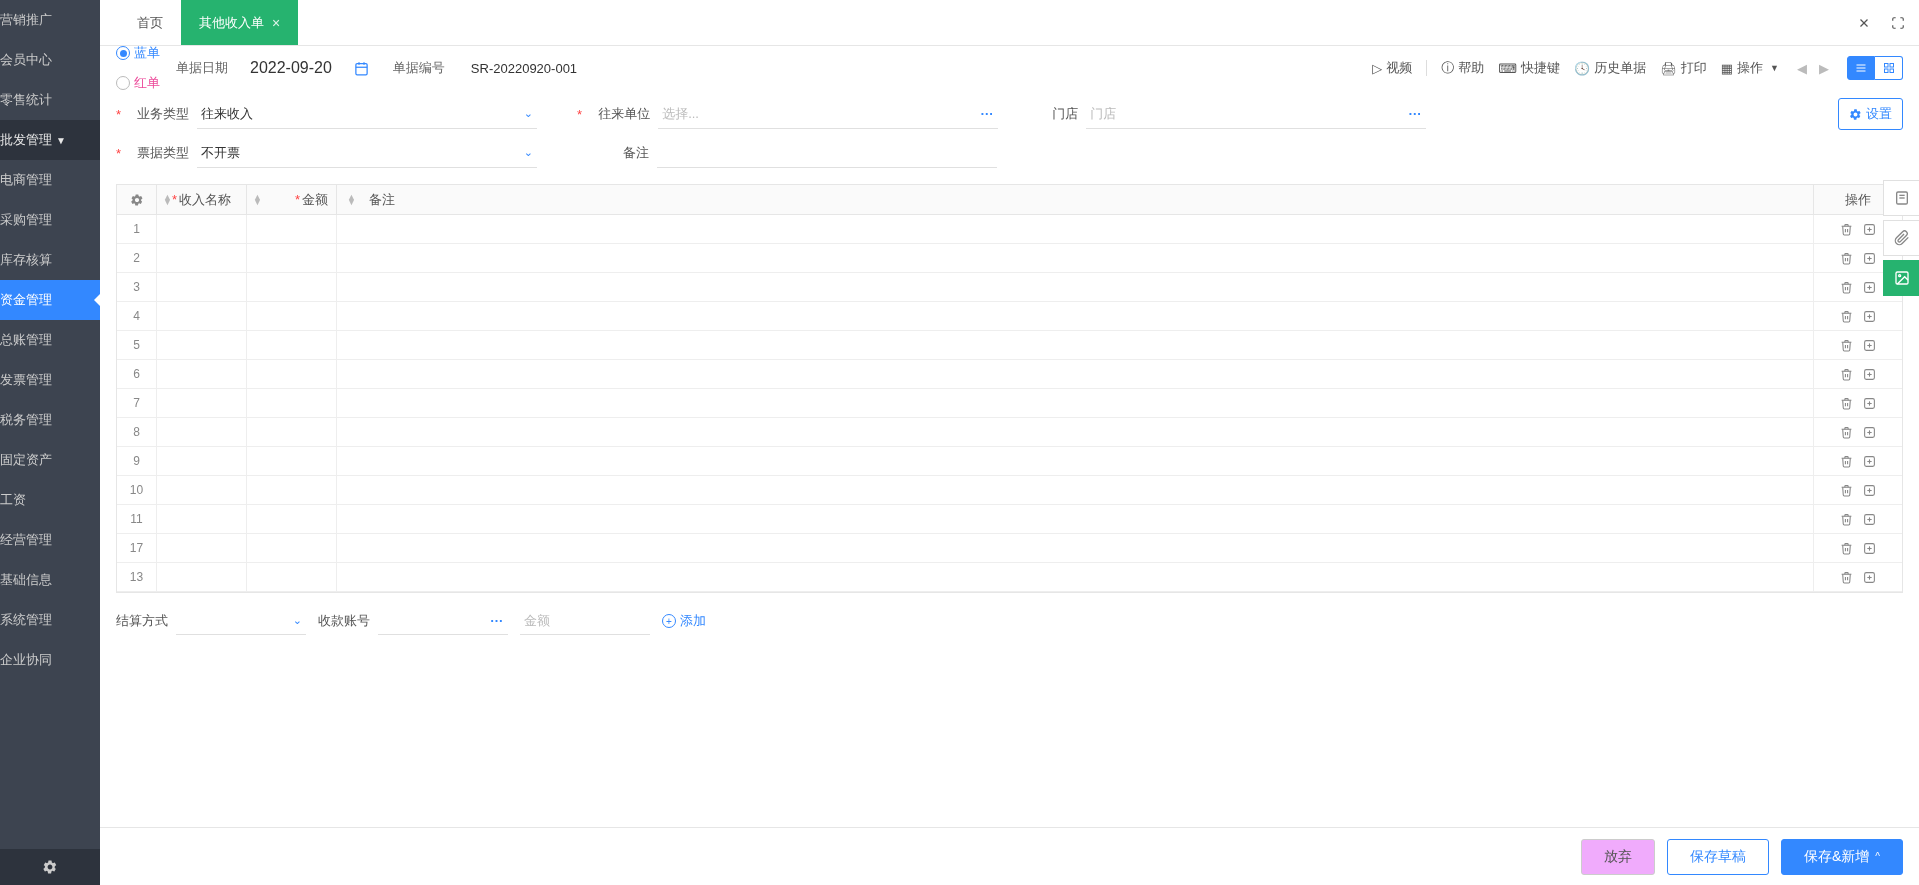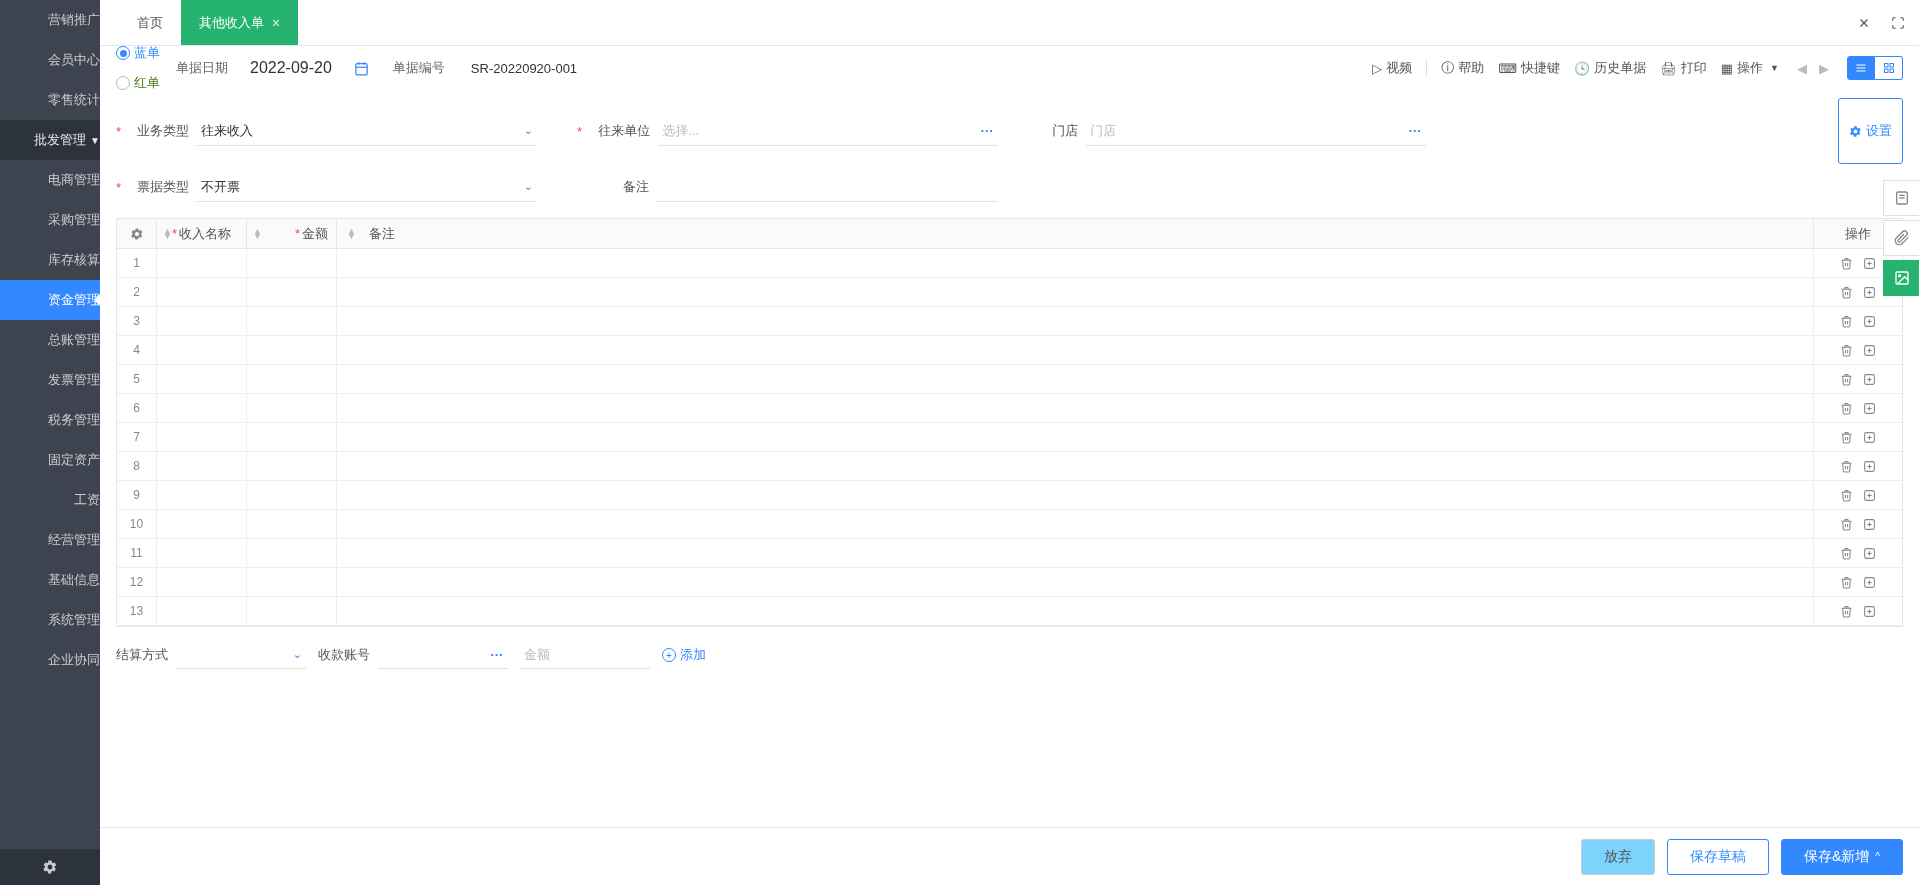--- a/index.html
+++ b/index.html
@@ -2,21 +2,21 @@
 <html><head>
   <meta charset="utf-8">
   <style>
     * { margin: 0; padding: 0; box-sizing: border-box; }
     body { font-family: "Microsoft YaHei", "PingFang SC", sans-serif; font-size: 13px; color: #333; background: #fff; overflow: hidden; }
     
     .app { display: flex; width: 1919px; height: 885px; }
     
     
     .sidebar { width: 100px; background: #3d4450; color: #fff; display: flex; flex-direction: column; }
-    .sidebar-item { height: 40px; display: flex; align-items: center; justify-content: flex-end; font-size: 13px; color: #ccc; cursor: pointer; position: relative; }
+    .sidebar-item { height: 40px; display: flex; align-items: center; justify-content: flex-start; font-size: 13px; color: #ccc; cursor: pointer; position: relative; }
     .sidebar-item.subhead { background: #2d333d; color: #e8e8e8; }
     .sidebar-item.active { background: #3388ff; color: #fff; }
     .sidebar-item.active::after { content: ''; position: absolute; right: 0; top: 50%; transform: translateY(-50%); border: 6px solid transparent; border-right-color: #fff; }
     .sidebar-arrow { margin-left: 4px; font-size: 10px; }
     .sidebar-bottom { margin-top: auto; height: 36px; background: #2d333d; display: flex; align-items: center; justify-content: center; color: #ccc; cursor: pointer; }
     
     
     .main { flex: 1; display: flex; flex-direction: column; position: relative; }
     
     
@@ -55,21 +55,21 @@
     
     .fields { padding: 8px 16px; display: flex; flex-wrap: wrap; gap: 8px 40px; align-items: center; }
     .field { display: flex; align-items: center; }
     .field .req { color: #f44; margin-right: 4px; }
     .field .lbl { width: 64px; text-align: right; color: #555; margin-right: 8px; }
     .field .control { width: 340px; height: 30px; border-bottom: 1px solid #e0e0e0; display: flex; align-items: center; justify-content: space-between; padding: 0 4px; }
     .ctrl-text { color: #333; }
     .ctrl-placeholder { color: #bbb; }
     .ctrl-arrow { color: #3388ff; font-size: 11px; }
     .ctrl-dots { color: #3388ff; letter-spacing: 1px; font-weight: bold; }
-    .settings-btn { border: 1px solid #3388ff; color: #3388ff; border-radius: 3px; padding: 23px 10px; display: flex; align-items: center; gap: 4px; cursor: pointer; margin-left: auto; }
+    .settings-btn { border: 1px solid #3388ff; color: #3388ff; border-radius: 3px; padding: 6px 10px; display: flex; align-items: center; gap: 4px; cursor: pointer; margin-left: auto; }
     
     
     .table-wrap { margin: 8px 16px 6px; border: 1px solid #e6e6e6; position: relative; }
     .thead { display: flex; background: #fafafa; border-bottom: 1px solid #e6e6e6; height: 30px; align-items: stretch; }
     .th { border-right: 1px solid #e6e6e6; display: flex; align-items: center; justify-content: center; color: #555; position: relative; }
     .th .sort { color: #bbb; font-size: 9px; display: flex; flex-direction: column; line-height: 5px; margin-right: 4px; position: absolute; left: 6px; }
     .th .req { color: #f44; margin-right: 2px; }
     .th-gear { width: 40px; }
     .th-name { width: 90px; }
     .th-amount { width: 90px; justify-content: flex-end; padding-right: 8px; }
@@ -99,21 +99,21 @@
     .settlement { padding: 8px 16px; display: flex; align-items: center; gap: 12px; }
     .settle-field { display: flex; align-items: center; gap: 8px; }
     .settle-field .lbl { color: #555; }
     .settle-ctrl { width: 130px; height: 28px; border-bottom: 1px solid #e0e0e0; display: flex; align-items: center; justify-content: flex-end; padding: 0 4px; }
     .add-link { color: #3388ff; display: flex; align-items: center; gap: 4px; cursor: pointer; }
     .add-circle { width: 14px; height: 14px; border: 1px solid #3388ff; border-radius: 50%; display: flex; align-items: center; justify-content: center; font-size: 10px; color: #3388ff; }
     
     
     .main-footer { margin-top: auto; border-top: 1px solid #e6e6e6; height: 58px; display: flex; align-items: center; justify-content: flex-end; gap: 12px; padding: 0 16px; }
     .btn { padding: 8px 22px; border-radius: 3px; cursor: pointer; font-size: 14px; }
-    .btn-default { border: 1px solid #ccc; background: #7dd3fc; color: #555; }
+    .btn-default { border: 1px solid #ccc; background: #f0abfc; color: #555; }
     .btn-outline { border: 1px solid #3388ff; background: #fff; color: #3388ff; }
     .btn-primary { border: 1px solid #3388ff; background: #3388ff; color: #fff; display: flex; align-items: center; gap: 6px; }
     
     
     .right-tools { position: absolute; right: 0; top: 180px; display: flex; flex-direction: column; gap: 4px; }
     .rtool { width: 36px; height: 36px; background: #fff; border: 1px solid #e0e0e0; display: flex; align-items: center; justify-content: center; color: #888; cursor: pointer; border-right: none; }
     .rtool.active { background: #26b36f; color: #fff; border-color: #26b36f; }
     
     svg { display: block; }
   </style>
@@ -210,21 +210,21 @@
     </div>
 
     <div class="formbar">
       <div class="radio-group">
         <div class="radio selected">
           <span class="radio-circle"></span>
           <span style="color:#3388ff">蓝单</span>
         </div>
         <div class="radio unselected">
           <span class="radio-circle"></span>
-          <span style="color:#4d7c0f">红单</span>
+          <span style="color:#ec4899">红单</span>
         </div>
       </div>
       <span class="field-label">单据日期</span>
       <span class="date-val">2022-09-20</span>
       <span class="cal-icon">
         <svg width="15" height="15" viewBox="0 0 24 24" fill="none" stroke="currentColor" stroke-width="2">
             <rect x="3" y="4" width="18" height="18" rx="2"></rect>
             <line x1="16" y1="2" x2="16" y2="6"></line>
             <line x1="8" y1="2" x2="8" y2="6"></line>
             <line x1="3" y1="10" x2="21" y2="10"></line>
@@ -608,21 +608,21 @@
               <span class="op-ico">
                 <svg width="13" height="13" viewBox="0 0 24 24" fill="none" stroke="currentColor" stroke-width="2">
                   <rect x="3" y="3" width="18" height="18" rx="3"></rect>
                   <line x1="12" y1="8" x2="12" y2="16"></line>
                   <line x1="8" y1="12" x2="16" y2="12"></line>
                 </svg>
               </span>
             </div>
           </div>
           <div class="trow">
-            <div class="td td-num">12</div>
+            <div class="td td-num">17</div>
             <div class="td td-name"></div>
             <div class="td td-amount"></div>
             <div class="td td-remark"></div>
             <div class="td td-ops">
               <span class="op-ico">
                 <svg width="13" height="13" viewBox="0 0 24 24" fill="none" stroke="currentColor" stroke-width="2">
                   <polyline points="3 6 5 6 21 6"></polyline>
                   <path d="M19 6l-1 14a2 2 0 01-2 2H8a2 2 0 01-2-2L5 6"></path>
                   <path d="M10 11v6M14 11v6"></path>
                   <path d="M9 6V4a1 1 0 011-1h4a1 1 0 011 1v2"></path>

